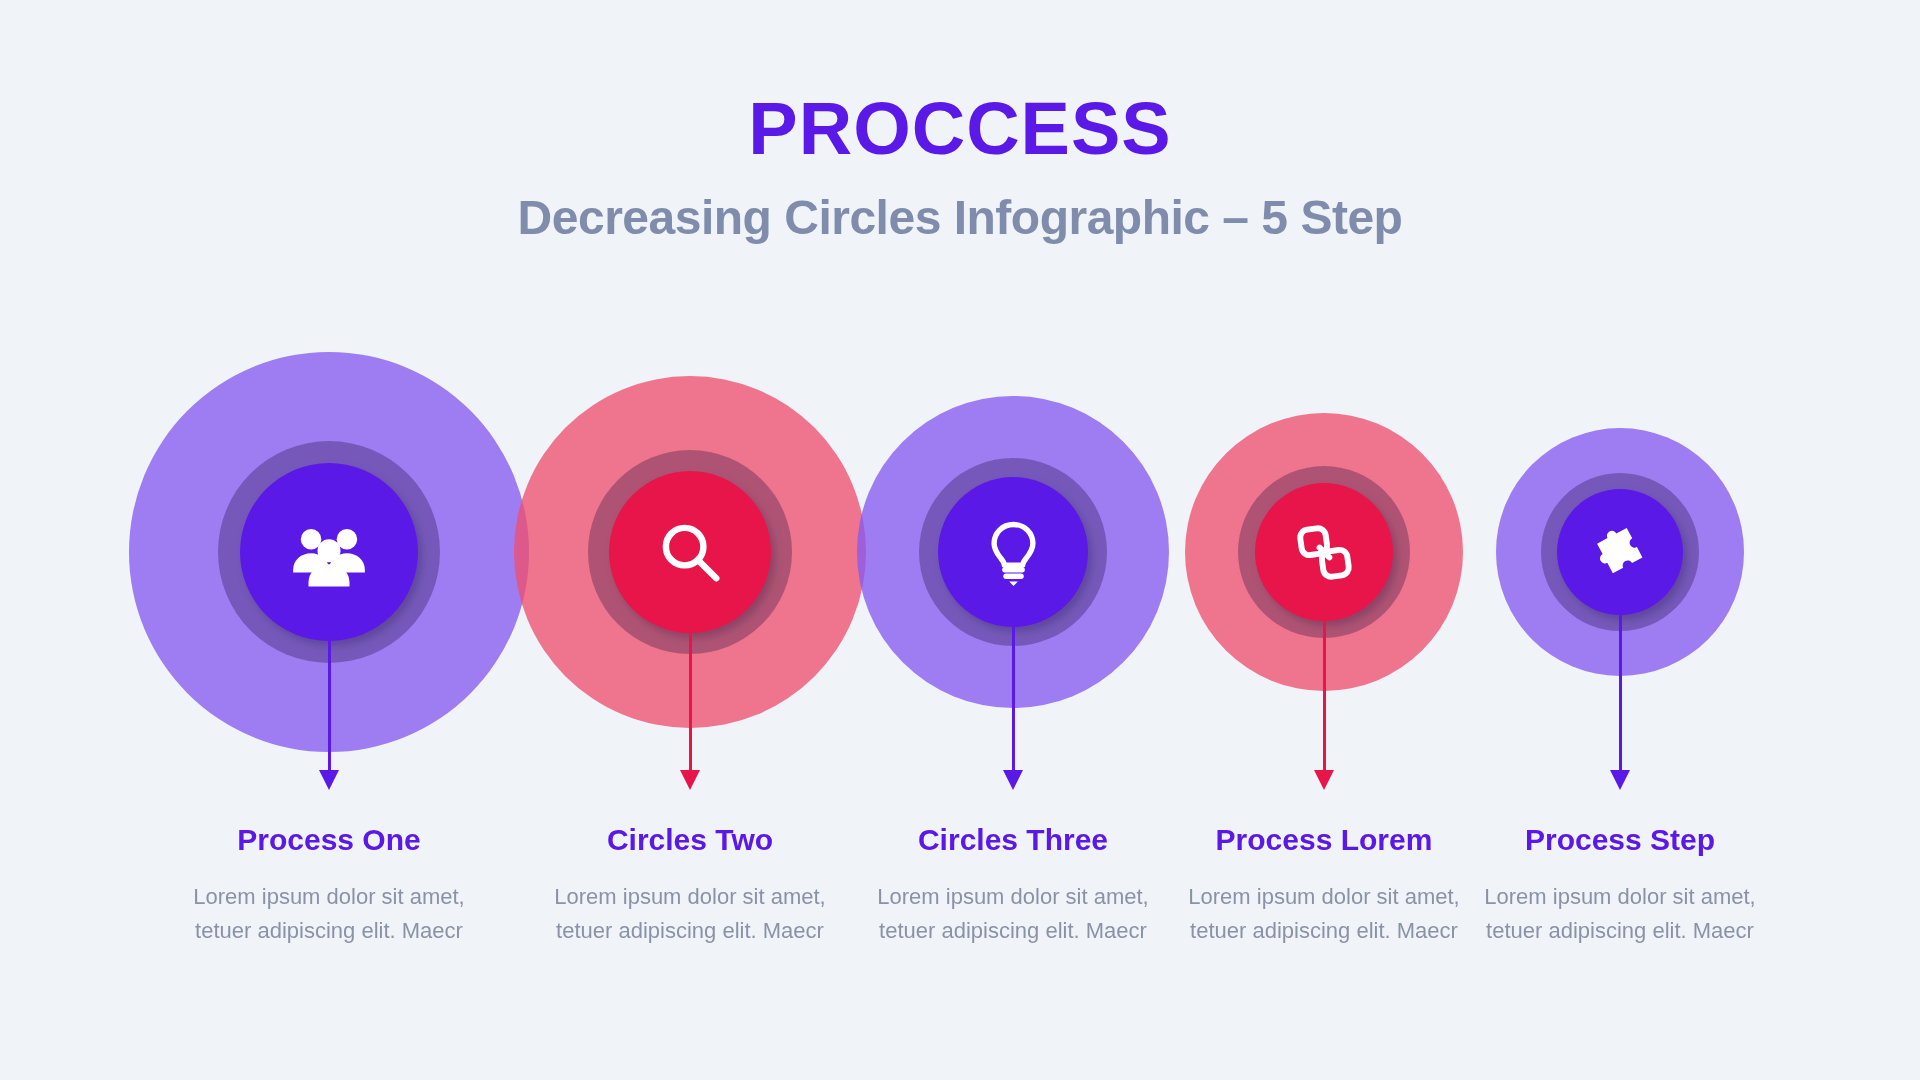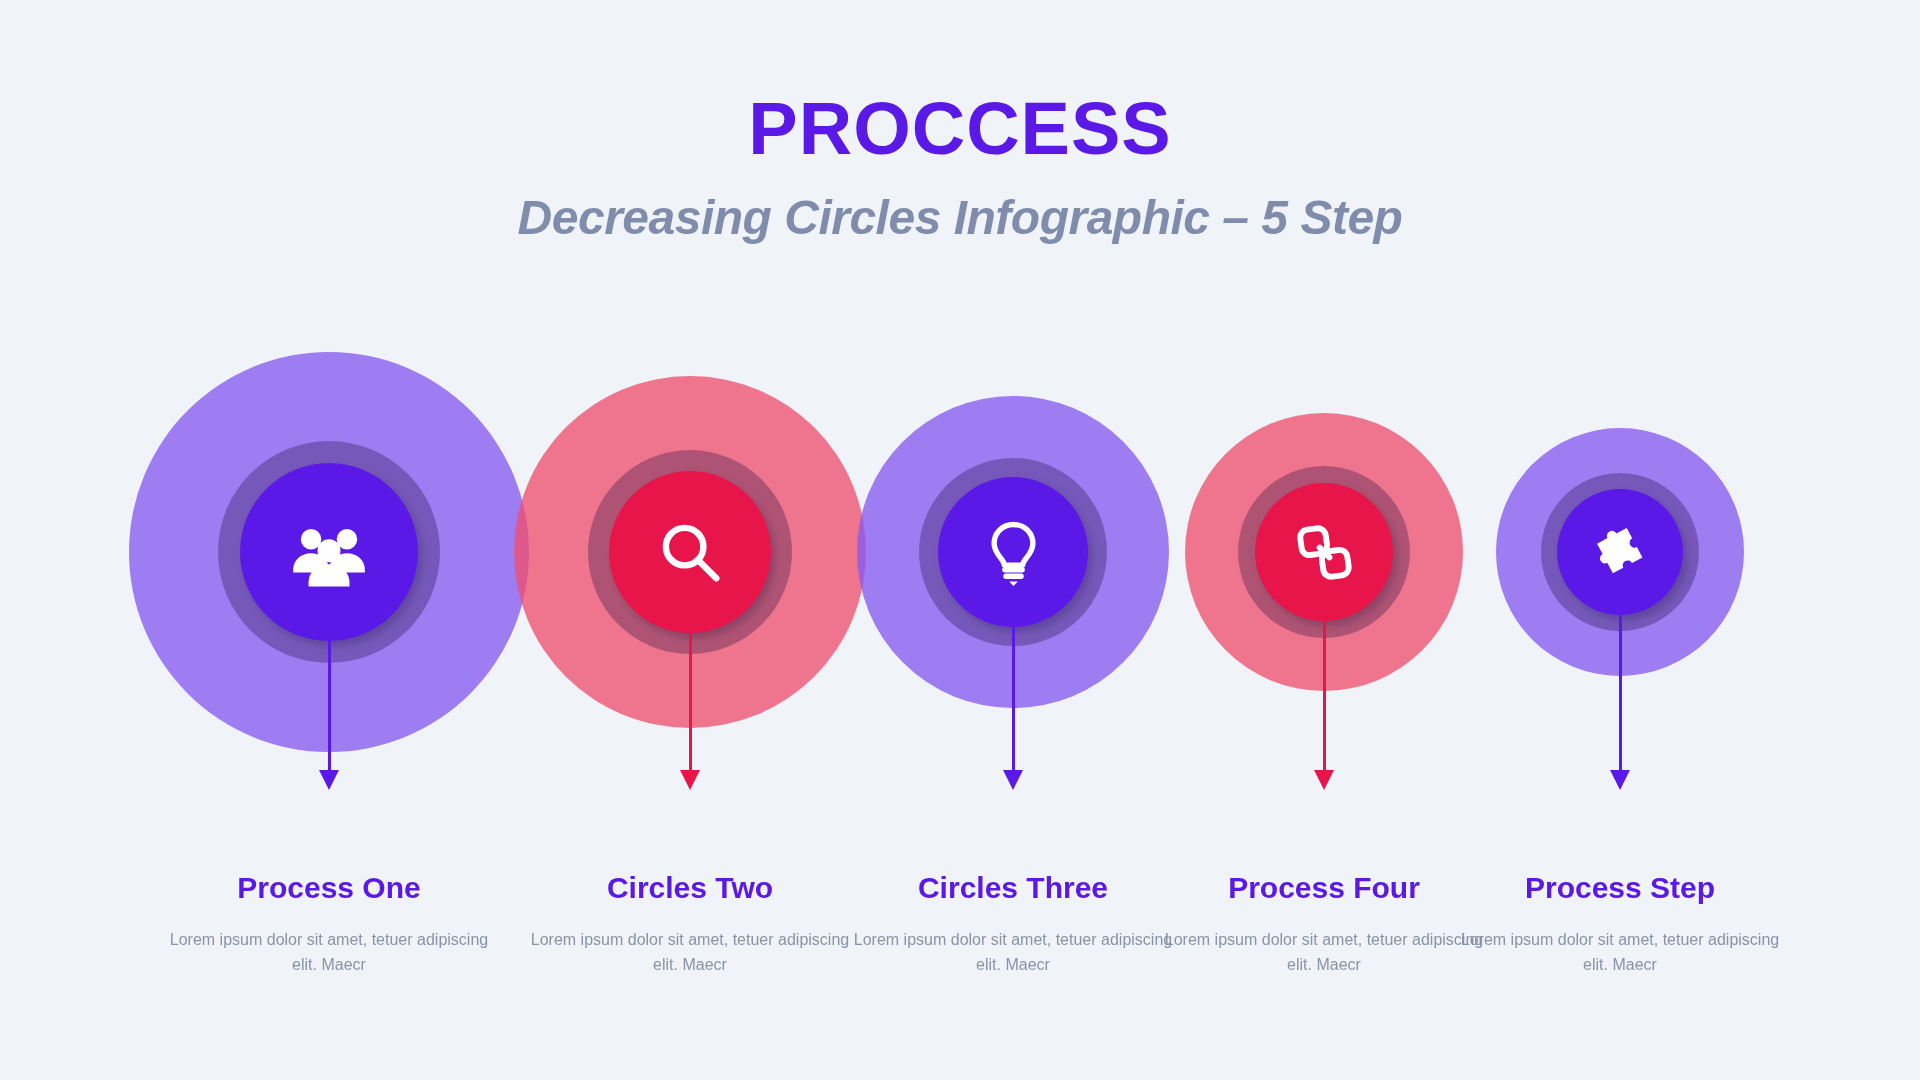--- a/index.html
+++ b/index.html
@@ -41,21 +41,20 @@
     line-height: 1.0;
   }
 
   .sub-title {
     margin-top: 26px;
     font-size: 48px;
     font-weight: 700;
     color: #7F8CAC;
     line-height: 1.1;
     letter-spacing: -0.5px;
-    font-style: italic;
   }
 
   
   .circles-band {
     position: absolute;
     top: 332px;
     left: 0;
     width: 1920px;
     height: 420px;
   }
@@ -112,21 +111,21 @@
     width: 0;
     height: 0;
     margin: 0 auto;
     border-left: 10px solid transparent;
     border-right: 10px solid transparent;
   }
 
   
   .captions {
     position: absolute;
-    top: 836px;
+    top: 788px;
     left: 0;
     width: 1564px;
     height: 200px;
   }
 
   .caption {
     position: absolute;
     transform: translateX(-50%);
     text-align: center;
     width: 330px;
@@ -135,21 +134,21 @@
   .caption-title {
     font-size: 30px;
     font-weight: 700;
     color: #5B19E8;
     line-height: 1.1;
     white-space: nowrap;
   }
 
   .caption-body {
     margin-top: 24px;
-    font-size: 16px;
+    font-size: 22px;
     font-weight: 400;
     color: #8A93A6;
     line-height: 1.55;
   }
 </style>
 </head>
 <body>
 
 <div class="slide">
 
@@ -259,21 +258,21 @@
       </div>
       <div class="caption" style="left: 690px; top: 35px;">
         <div class="caption-title">Circles Two</div>
         <div class="caption-body">Lorem ipsum dolor sit amet, tetuer adipiscing elit. Maecr</div>
       </div>
       <div class="caption" style="left: 1013px; top: 35px;">
         <div class="caption-title">Circles Three</div>
         <div class="caption-body">Lorem ipsum dolor sit amet, tetuer adipiscing elit. Maecr</div>
       </div>
       <div class="caption" style="left: 1324px; top: 35px;">
-        <div class="caption-title">Process Four</div>
+        <div class="caption-title">Process Lorem</div>
         <div class="caption-body">Lorem ipsum dolor sit amet, tetuer adipiscing elit. Maecr</div>
       </div>
       <div class="caption" style="left: 1620px; top: 35px;">
         <div class="caption-title">Process Step</div>
         <div class="caption-body">Lorem ipsum dolor sit amet, tetuer adipiscing elit. Maecr</div>
       </div>
     </div>
 
 </div>
 

